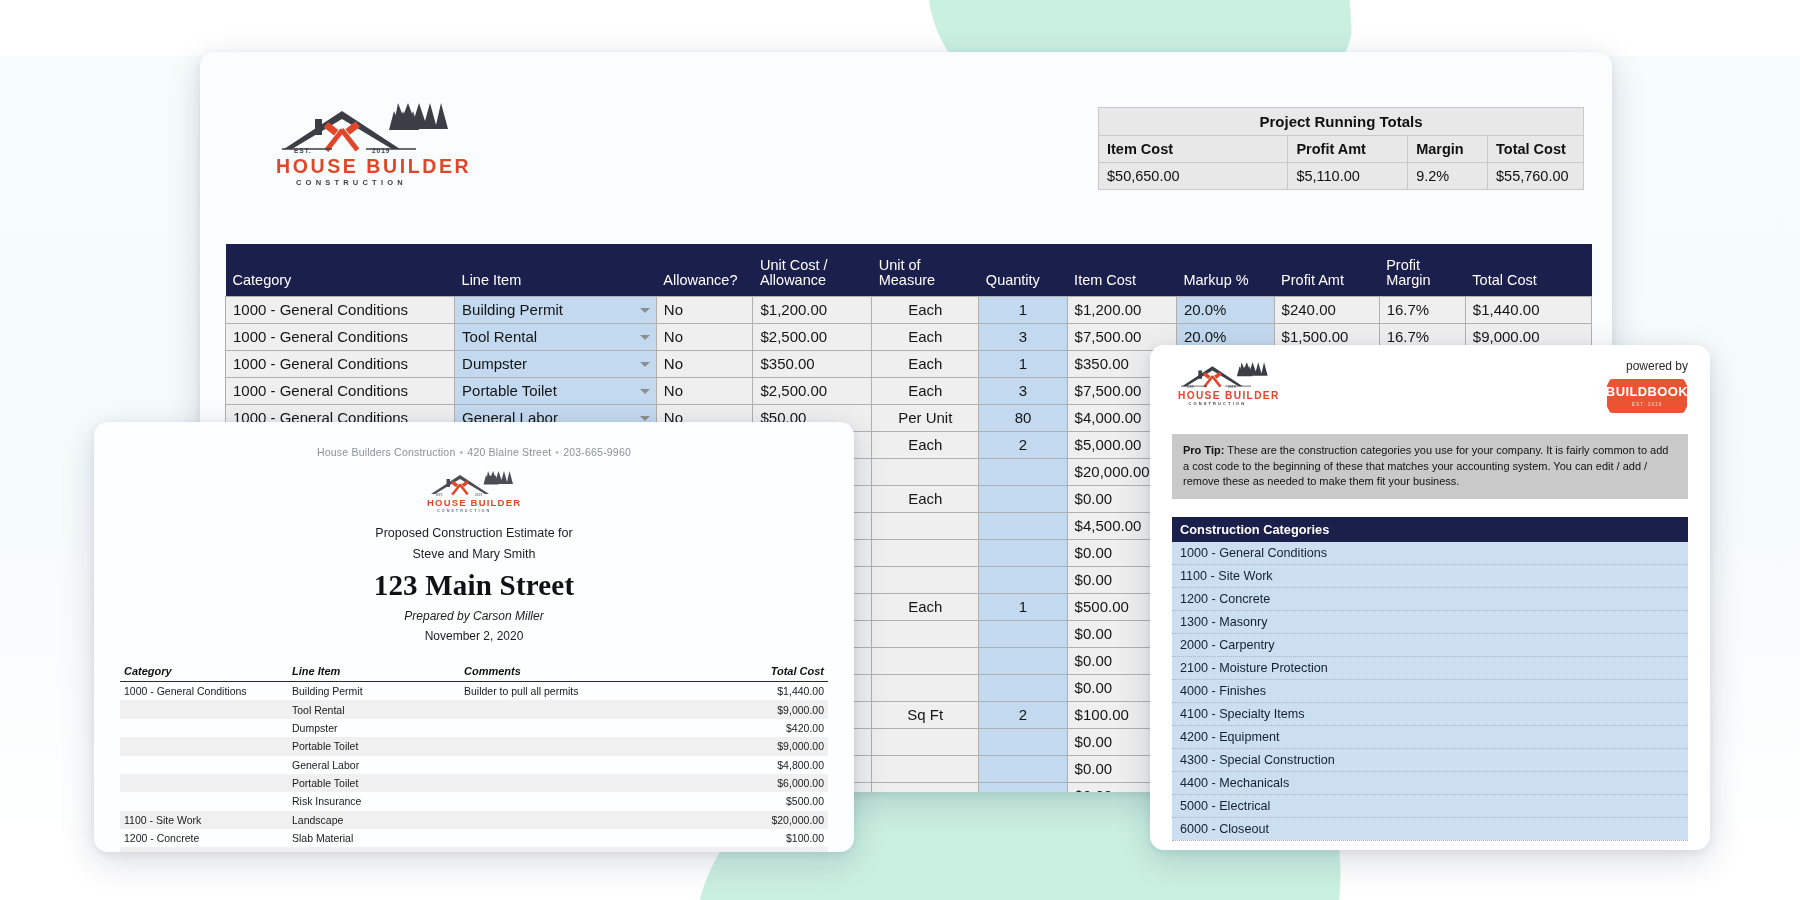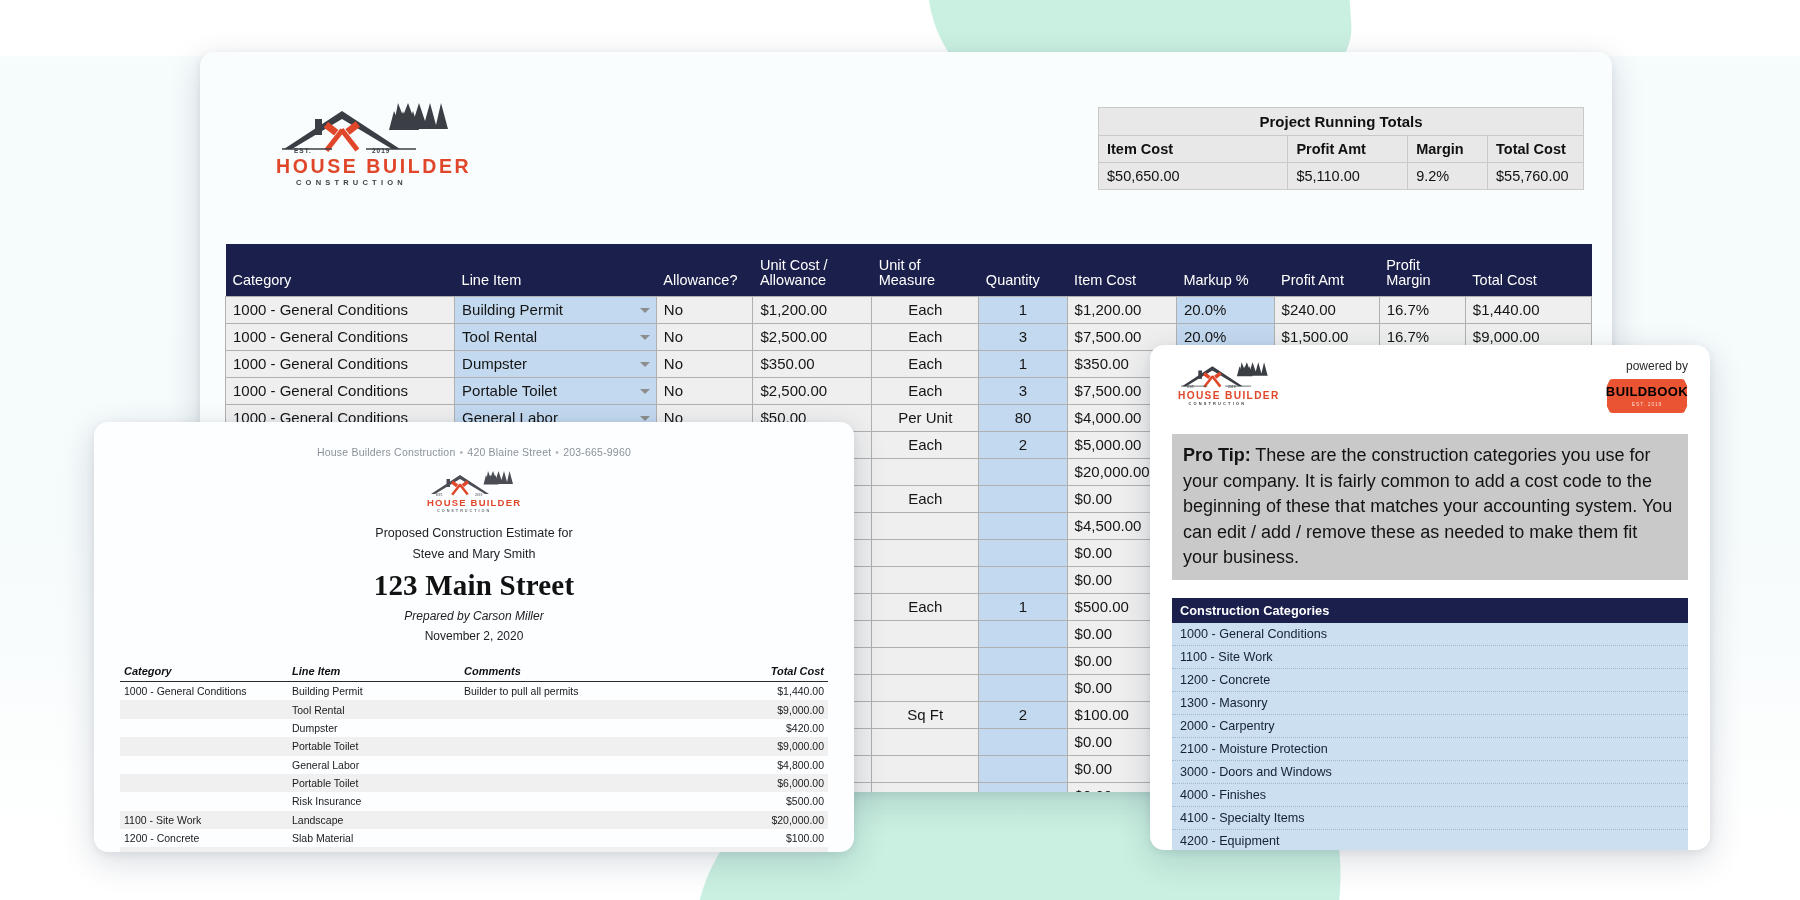--- a/index.html
+++ b/index.html
@@ -145,26 +145,26 @@
   .cat-top { display:flex; justify-content: space-between; align-items: flex-start; padding: 14px 22px 0 22px; }
   .powered { text-align: right; }
   .powered-label { font-size: 12px; color: #2a2a2a; margin-bottom: 5px; }
   .bb-badge {
     width: 82px; height: 36px; background: #ea5433; border-radius: 7px;
     border: 1.6px solid #fff;
     box-shadow: inset 0 0 0 1.6px #ea5433;
     display:flex; flex-direction: column; align-items:center; justify-content:center;
     clip-path: polygon(6% 0,94% 0,100% 28%,100% 72%,94% 100%,6% 100%,0 72%,0 28%);
   }
-  .bb-badge .bb-main { color:#000000; font-weight: bold; font-size: 13px; letter-spacing: .4px; line-height:1;text-align:center; }
+  .bb-badge .bb-main { color:#ffffff; font-weight: bold; font-size: 13px; letter-spacing: .4px; line-height:1;text-align:center; }
   .bb-badge .bb-sub { color:#fbd7cd; font-size: 5px; letter-spacing: .8px; margin-top: 3px; }
 
   .protip {
     margin: 20px 22px 0 22px; background: #c9c9c9; color: #131313;
-    font-size: 18px; line-height: 1.42; padding: 9px 11px;
+    font-size: 11px; line-height: 1.42; padding: 9px 11px;
   }
   .protip b { font-weight: bold; }
 
   .cat-table { margin: 18px 22px 0 22px; border-collapse: collapse; width: calc(100% - 44px); font-size: 12.6px; }
   .cat-table th {
     background: #1b1f4b; color:#fff; text-align: left; font-weight: bold;
     padding: 5px 8px; font-size: 12.8px; margin-left: 40px;
   }
   .cat-table td {
     background: #cbdff1; color:#152033; padding: 4px 8px;
@@ -691,23 +691,20 @@
           <tr>
             <td>1300 - Masonry</td>
           </tr>
           <tr>
             <td>2000 - Carpentry</td>
           </tr>
           <tr>
             <td>2100 - Moisture Protection</td>
           </tr>
           <tr>
-            <td>3000 - Doors and Windows</td>
-          </tr>
-          <tr>
             <td>4000 - Finishes</td>
           </tr>
           <tr>
             <td>4100 - Specialty Items</td>
           </tr>
           <tr>
             <td>4200 - Equipment</td>
           </tr>
           <tr>
             <td>4300 - Special Construction</td>

